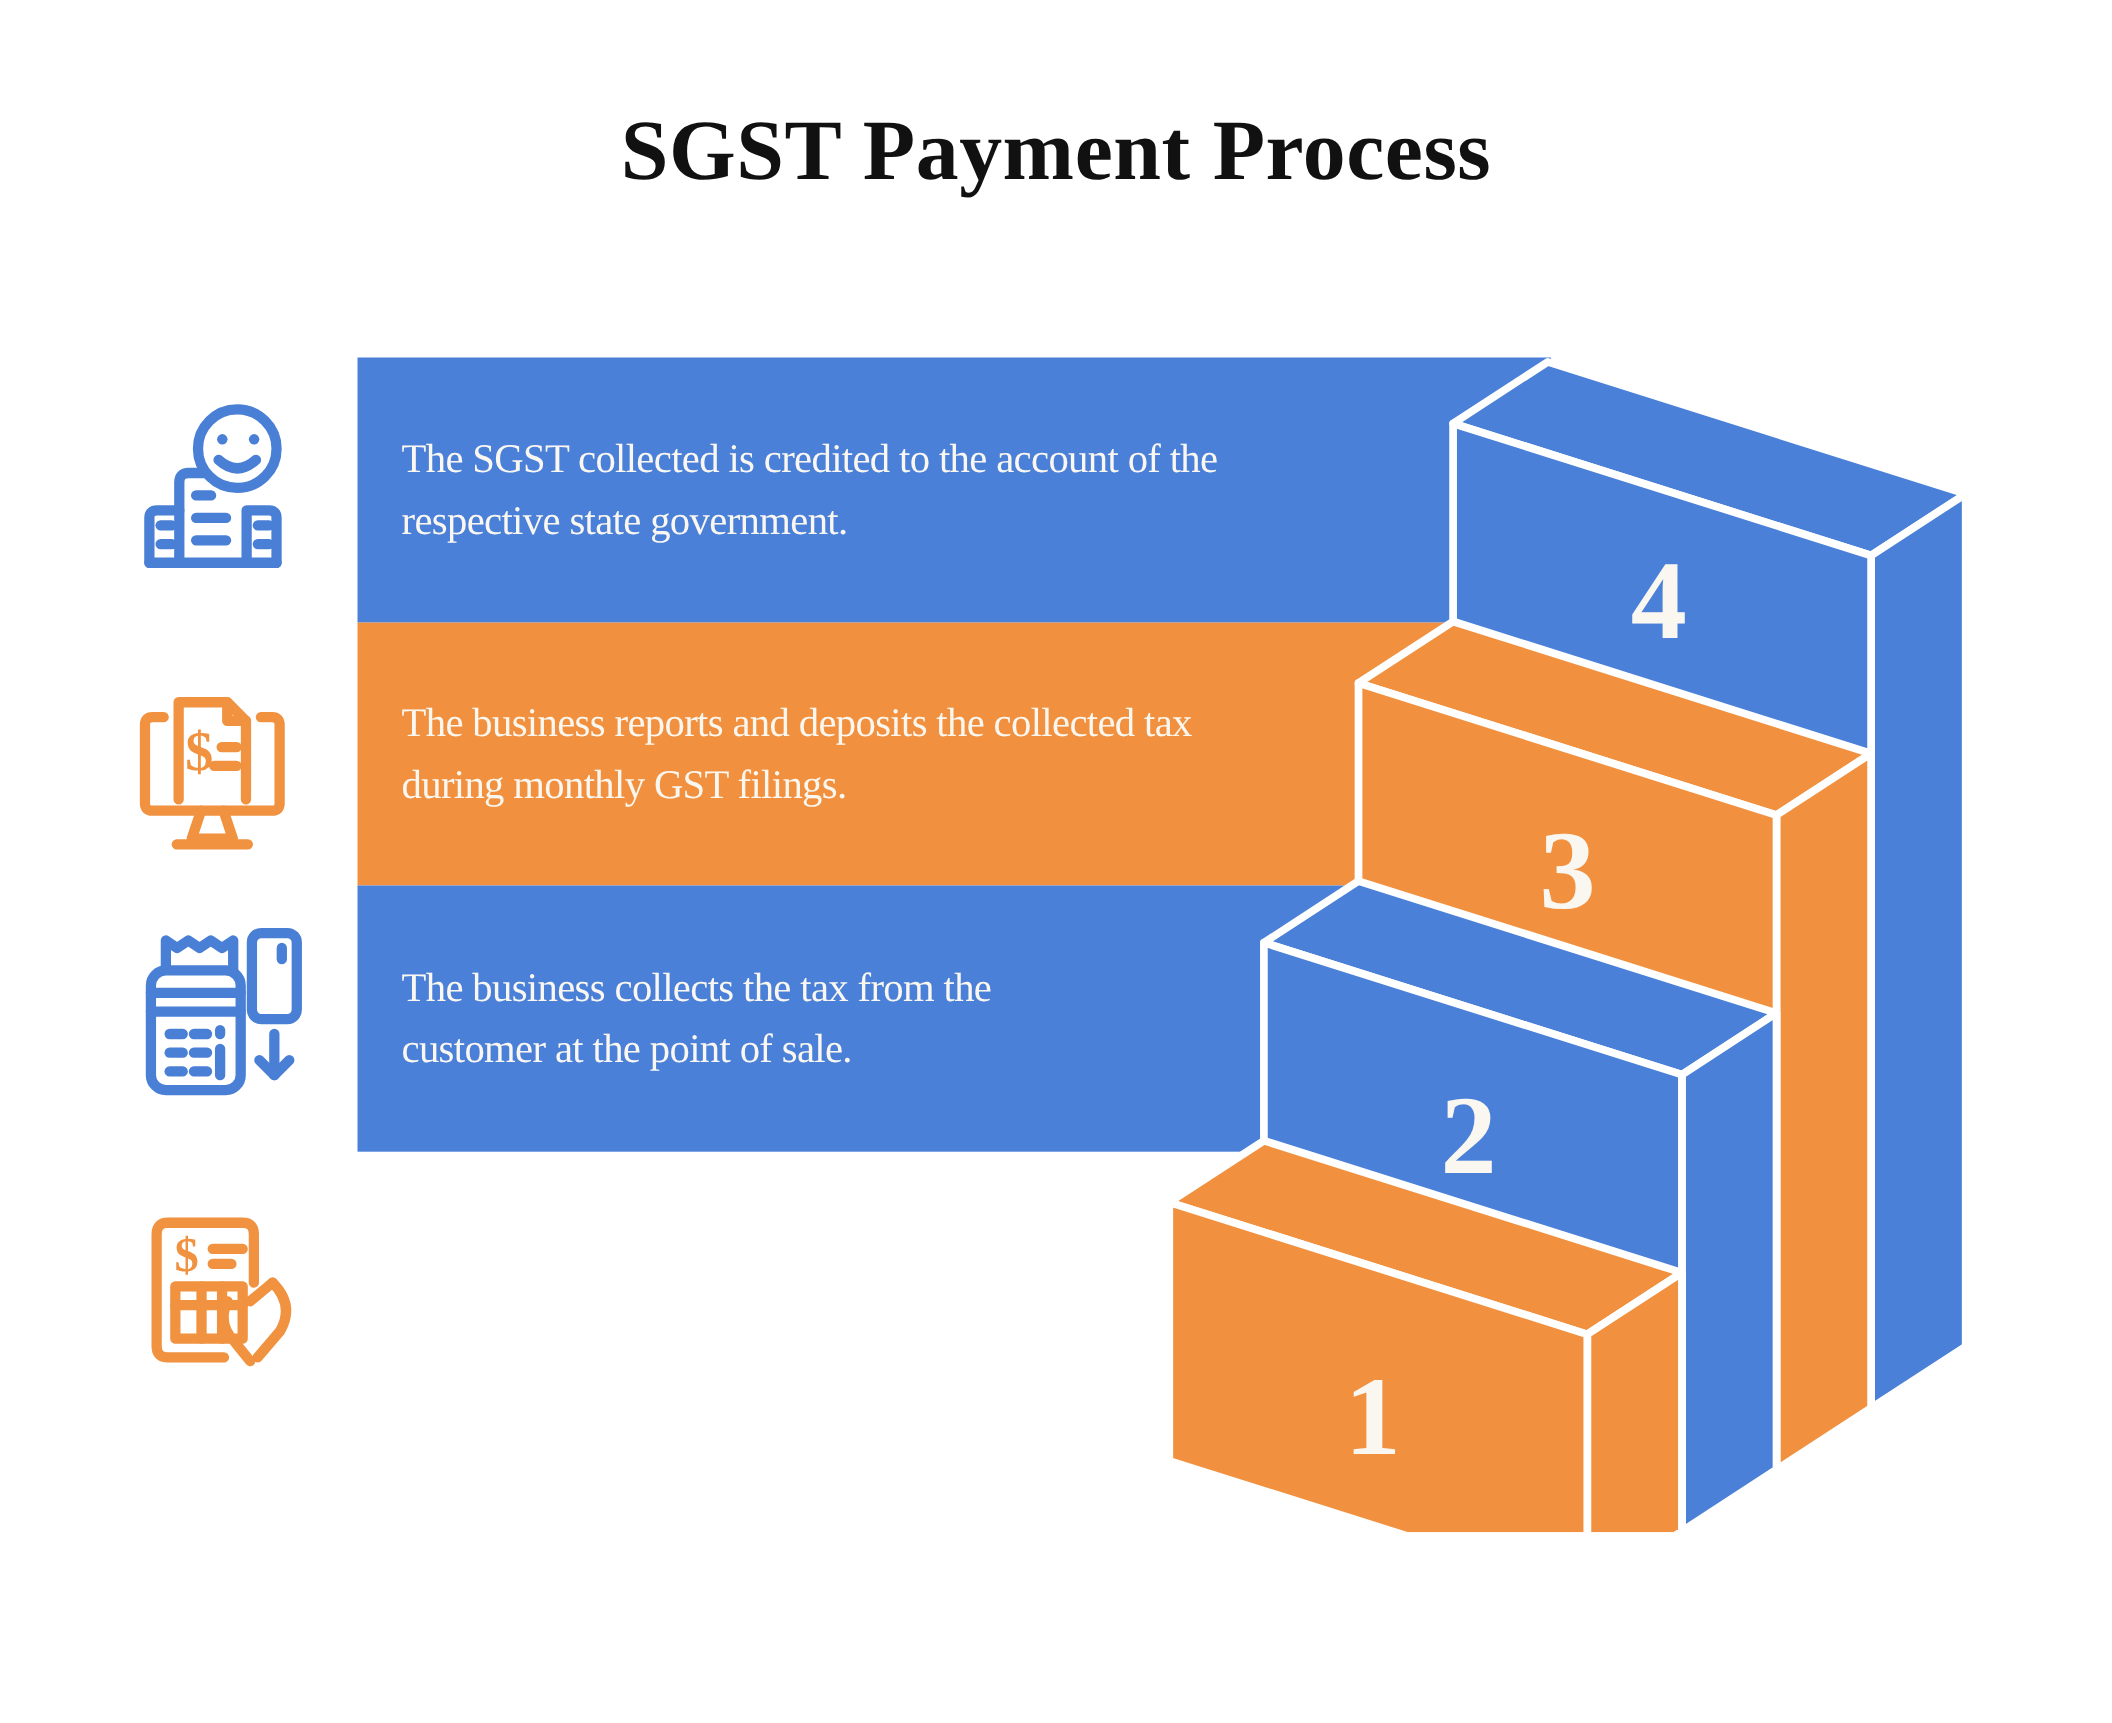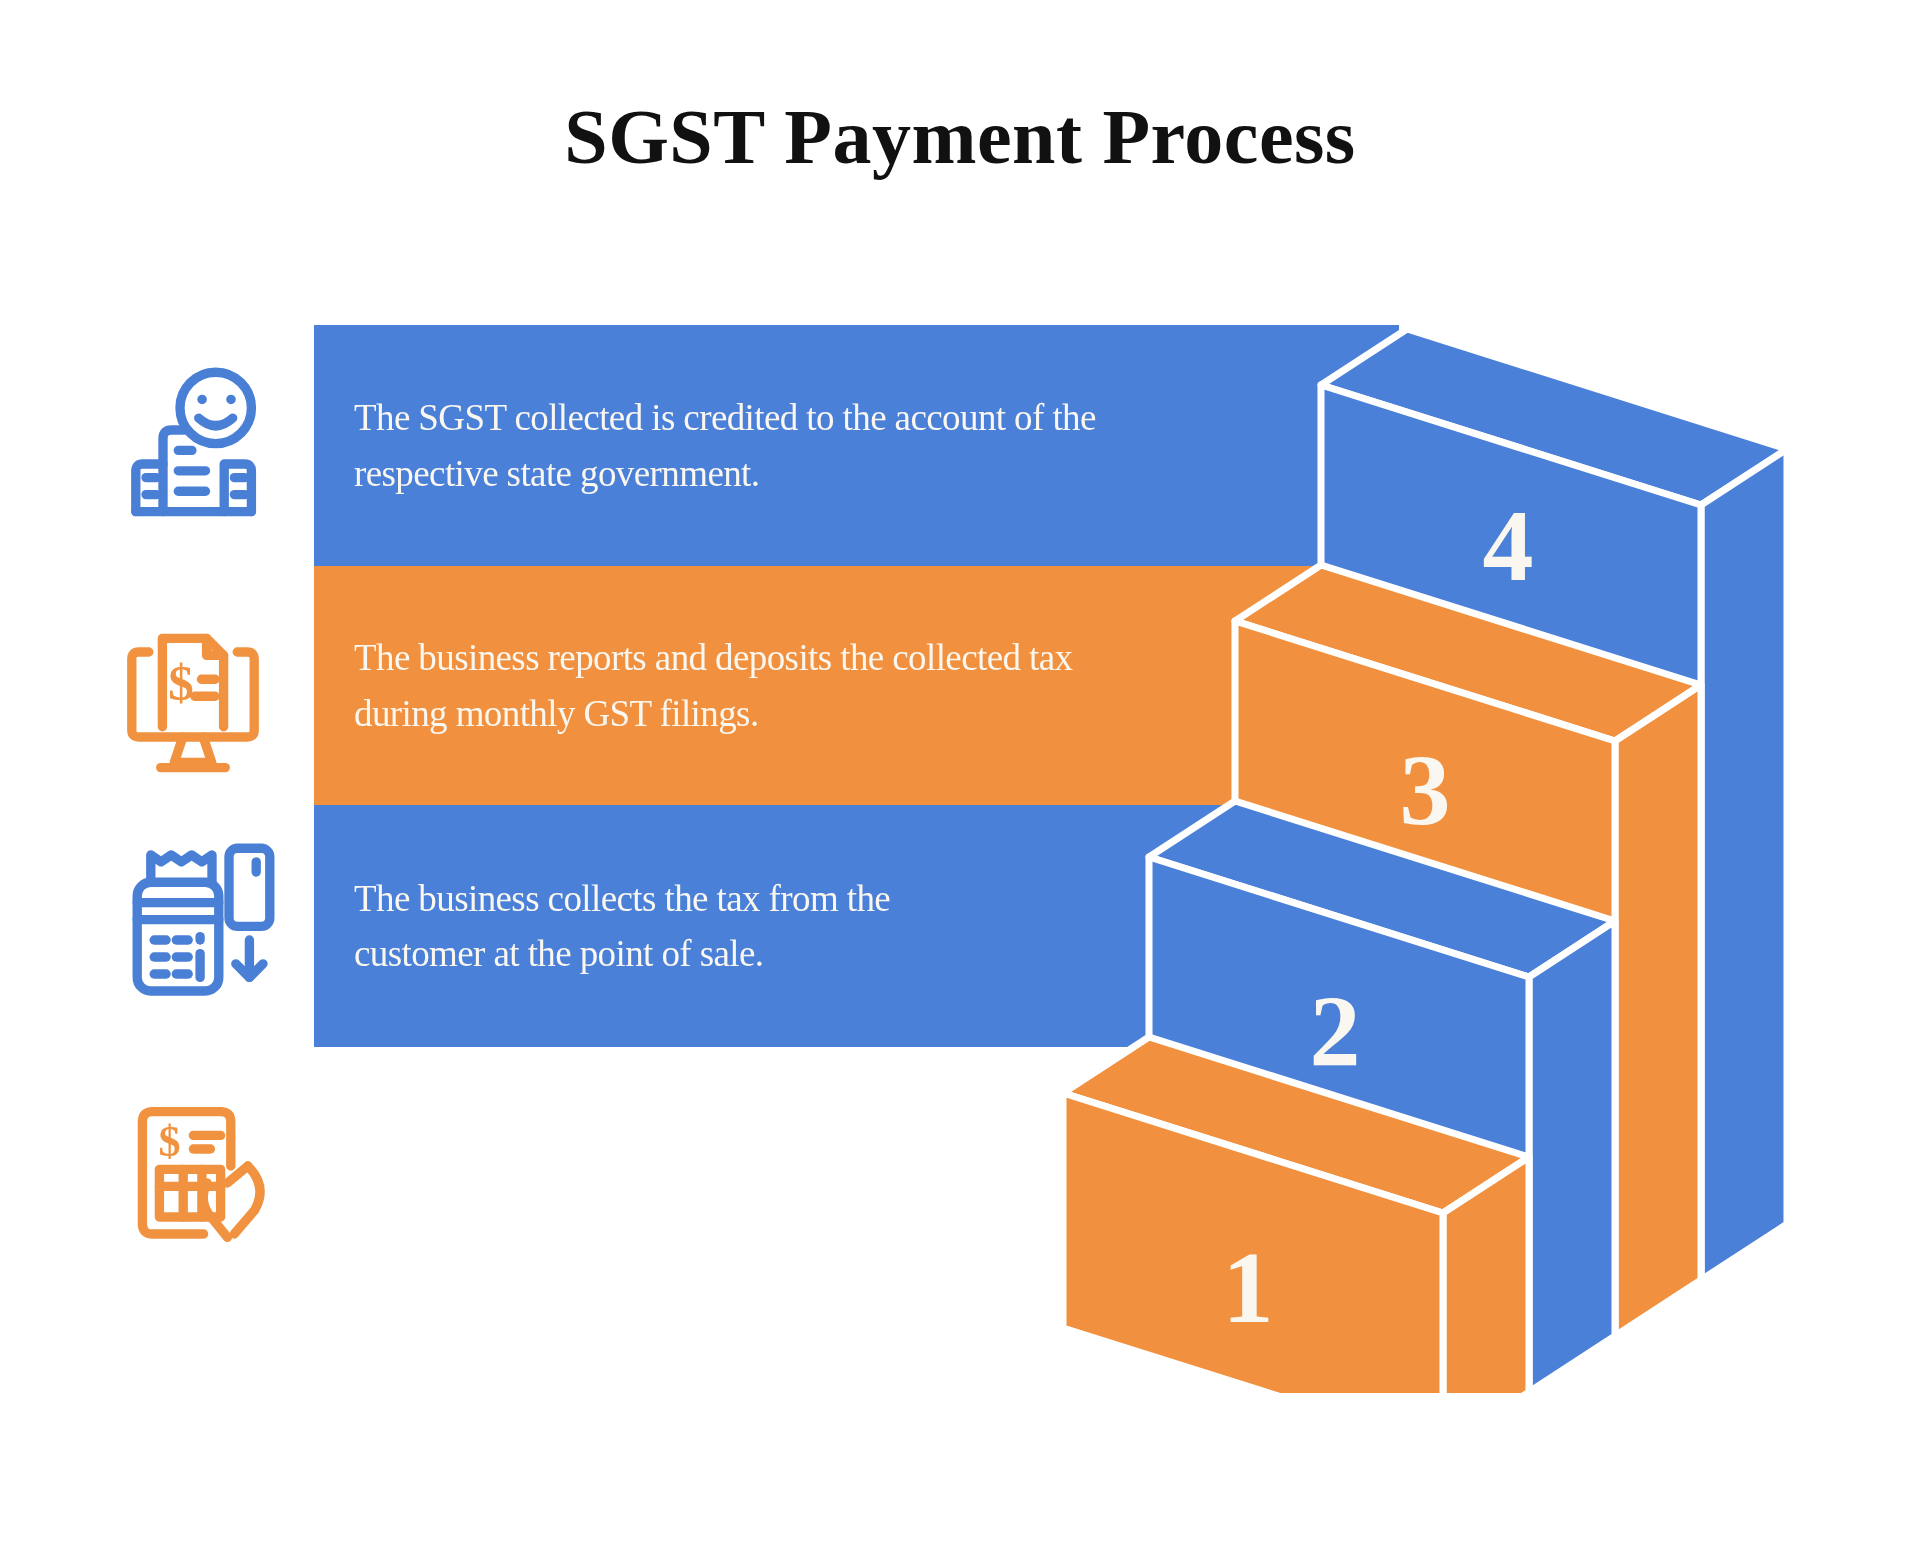--- a/index.html
+++ b/index.html
@@ -2,21 +2,21 @@
 <html><head>
 <meta charset="utf-8">
 <style>
   html,body{margin:0;padding:0;background:#ffffff;}
   #canvas{position:relative;width:1920px;height:1393px;background:#ffffff;overflow:hidden;
           font-family:"Liberation Serif", serif;}
 
   .title{position:absolute;left:0;top:92px;width:100%;text-align:center;
          font-size:78px;font-weight:bold;color:#111111;letter-spacing:0.5px;}
 
-  .band{position:absolute;left:314px;width:1085px;display:flex;align-items:center;}
+  .band{position:absolute;left:325px;width:1085px;display:flex;align-items:center;}
   .band-text{padding-left:40px;font-size:37px;line-height:1.5;color:#FAF7F0;
              letter-spacing:-0.6px;}
   .band-4{top:325px;height:241px;}
   .band-3{top:566px;height:239px;}
   .band-2{top:805px;height:242px;}
   .band-1{top:1047px;height:283px;}
   .band-4 .band-text{max-width:880px;}
   .band-3 .band-text{max-width:800px;}
   .band-2 .band-text{max-width:660px;}
   .band-1 .band-text{max-width:690px;}

